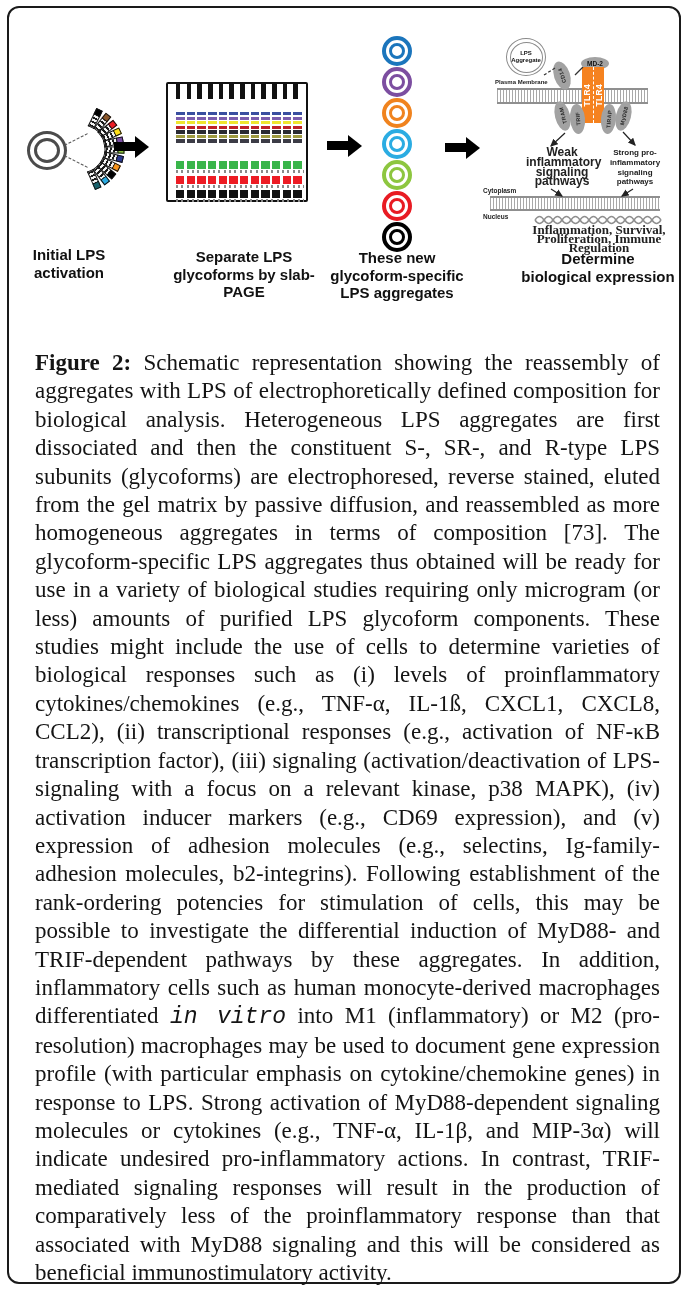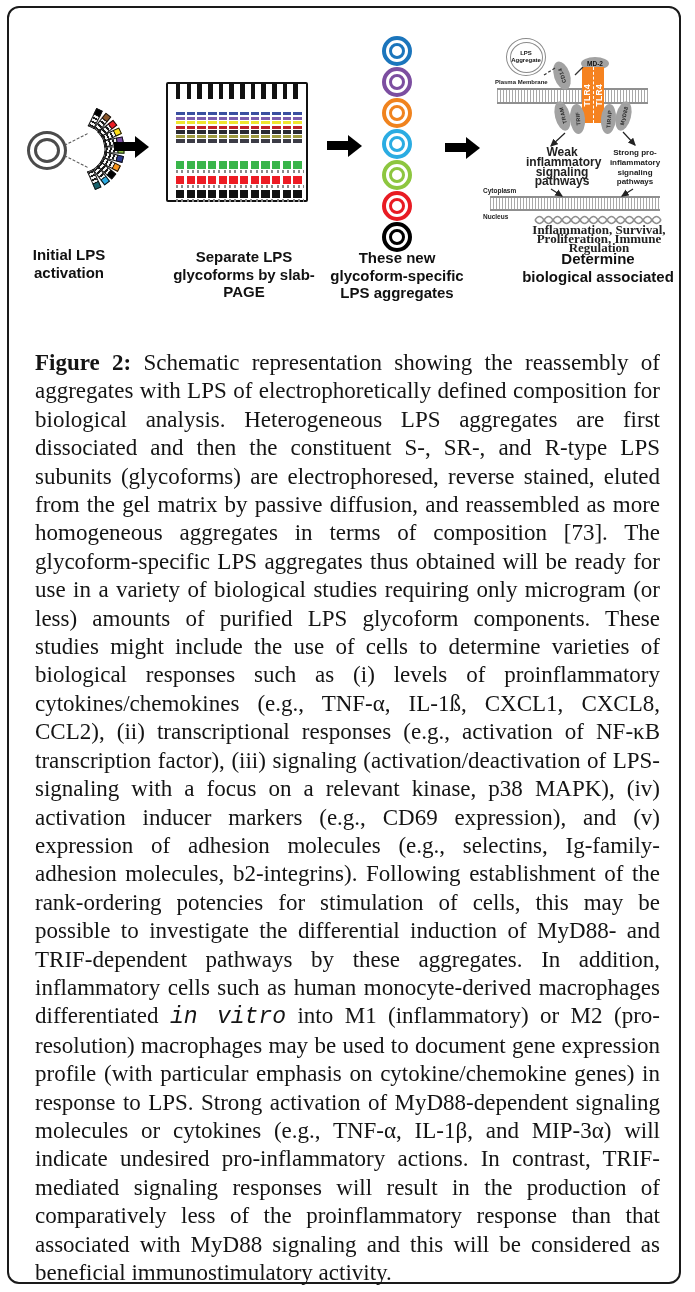--- a/index.html
+++ b/index.html
@@ -265,17 +265,17 @@
 
     <div class="step-label" style="left:14px;top:246px;width:110px;">Initial LPS
 activation</div>
     <div class="step-label" style="left:164px;top:248px;width:160px;">Separate LPS
 glycoforms by slab-
 PAGE</div>
     <div class="step-label" style="left:317px;top:249px;width:160px;">These new
 glycoform-specific
 LPS aggregates</div>
     <div class="step-label" style="left:503px;top:250px;width:190px;">Determine
-biological associated</div>
+biological expression</div>
   </div>
 
   <p class="caption"><span class="cap-label">Figure 2:</span><span> Schematic representation showing the reassembly of aggregates with LPS of electrophoretically defined composition for biological analysis. Heterogeneous LPS aggregates are first dissociated and then the constituent S-, SR-, and R-type LPS subunits (glycoforms) are electrophoresed, reverse stained, eluted from the gel matrix by passive diffusion, and reassembled as more homogeneous aggregates in terms of composition [73]. The glycoform-specific LPS aggregates thus obtained will be ready for use in a variety of biological studies requiring only microgram (or less) amounts of purified LPS glycoform components. These studies might include the use of cells to determine varieties of biological responses such as (i) levels of proinflammatory cytokines/chemokines (e.g., TNF-α, IL-1ß, CXCL1, CXCL8, CCL2), (ii) transcriptional responses (e.g., activation of NF-κB transcription factor), (iii) signaling (activation/deactivation of LPS-signaling with a focus on a relevant kinase, p38 MAPK), (iv) activation inducer markers (e.g., CD69 expression), and (v) expression of adhesion molecules (e.g., selectins, Ig-family-adhesion molecules, b2-integrins). Following establishment of the rank-ordering potencies for stimulation of cells, this may be possible to investigate the differential induction of MyD88- and TRIF-dependent pathways by these aggregates. In addition, inflammatory cells such as human monocyte-derived macrophages differentiated </span><em class="cap-italic">in vitro</em><span> into M1 (inflammatory) or M2 (pro-resolution) macrophages may be used to document gene expression profile (with particular emphasis on cytokine/chemokine genes) in response to LPS. Strong activation of MyD88-dependent signaling molecules or cytokines (e.g., TNF-α, IL-1β, and MIP-3α) will indicate undesired pro-inflammatory actions. In contrast, TRIF-mediated signaling responses will result in the production of comparatively less of the proinflammatory response than that associated with MyD88 signaling and this will be considered as beneficial immunostimulatory activity.</span></p>
 </div>
 
 </body></html>

